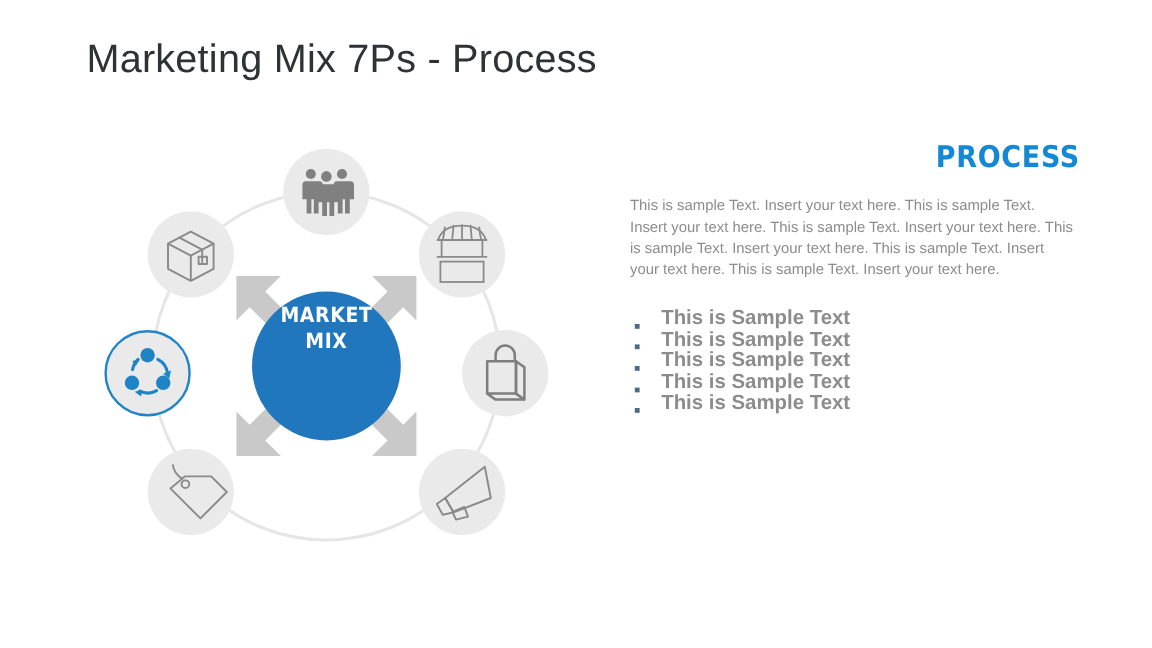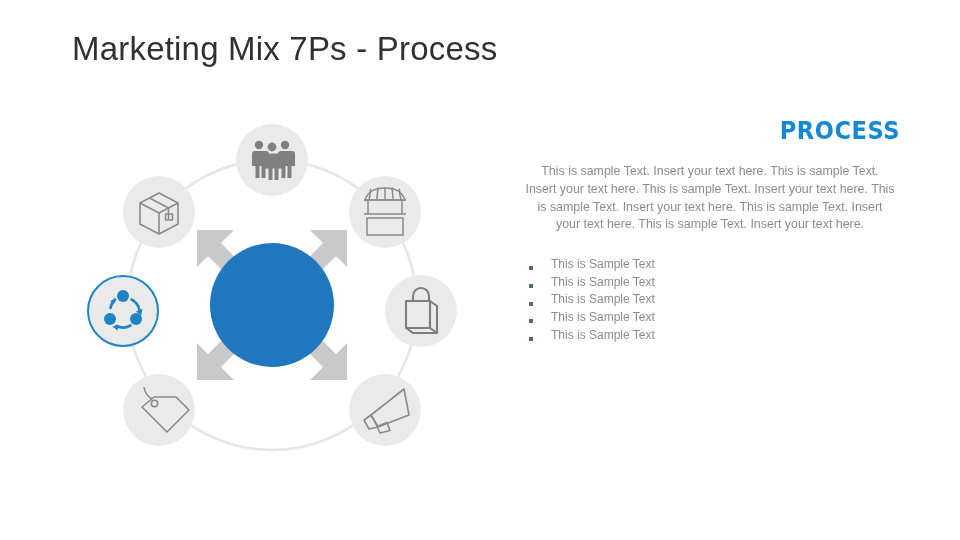--- a/index.html
+++ b/index.html
@@ -82,35 +82,36 @@
     margin: 0 0 20px 2px;
     line-height: 1;
     text-align: right;
   }
   .panel-body {
     font-size: 12.4px;
     line-height: 17.8px;
     color: #8c8c8c;
     width: 370px;
     margin: 0 0 22px 0;
-    text-align: center;
+    text-align: left;
   }
   .bullet-list {
     list-style: none;
     margin: 0;
     padding: 0;
   }
   .bullet-item {
     display: flex;
-    align-items: center;
-    font-size: 12px;
+    align-items: flex-end;
+    font-size: 17px;
     line-height: 17.6px;
     color: #8c8c8c;
     margin: 0;
     padding: 0;
+    font-weight: bold;
   }
   .bullet-marker {
     width: 4px;
     height: 4px;
     background: #4a6a86;
     margin: 7px 18px 0 4px;
     flex: 0 0 auto;
   }
 </style>
 </head>
@@ -238,20 +239,24 @@
           <path d="M87 78 L68 88 L68 109 L87 119 L106 109 L106 88 Z"></path>
           <path d="M68 88 L87 98 L106 88"></path>
           <path d="M87 98 L87 119"></path>
           <path d="M77.5 83 L96.5 93 L96.5 104"></path>
           <rect x="93.5" y="99" width="7" height="6"></rect>
         </g>
       </g>
 
     </svg>
 
+    <div class="center-label">
+      <span>MARKET</span>
+      <span class="l2">MIX</span>
+    </div>
   </div>
 
   <div class="panel">
     <div class="panel-heading">PROCESS</div>
 
     <p class="panel-body">This is sample Text. Insert your text here. This is sample Text. Insert your text here. This is sample Text. Insert your text here. This is sample Text. Insert your text here. This is sample Text. Insert your text here. This is sample Text. Insert your text here.</p>
 
     <ul class="bullet-list">
       <li class="bullet-item">
         <span class="bullet-marker"></span>

